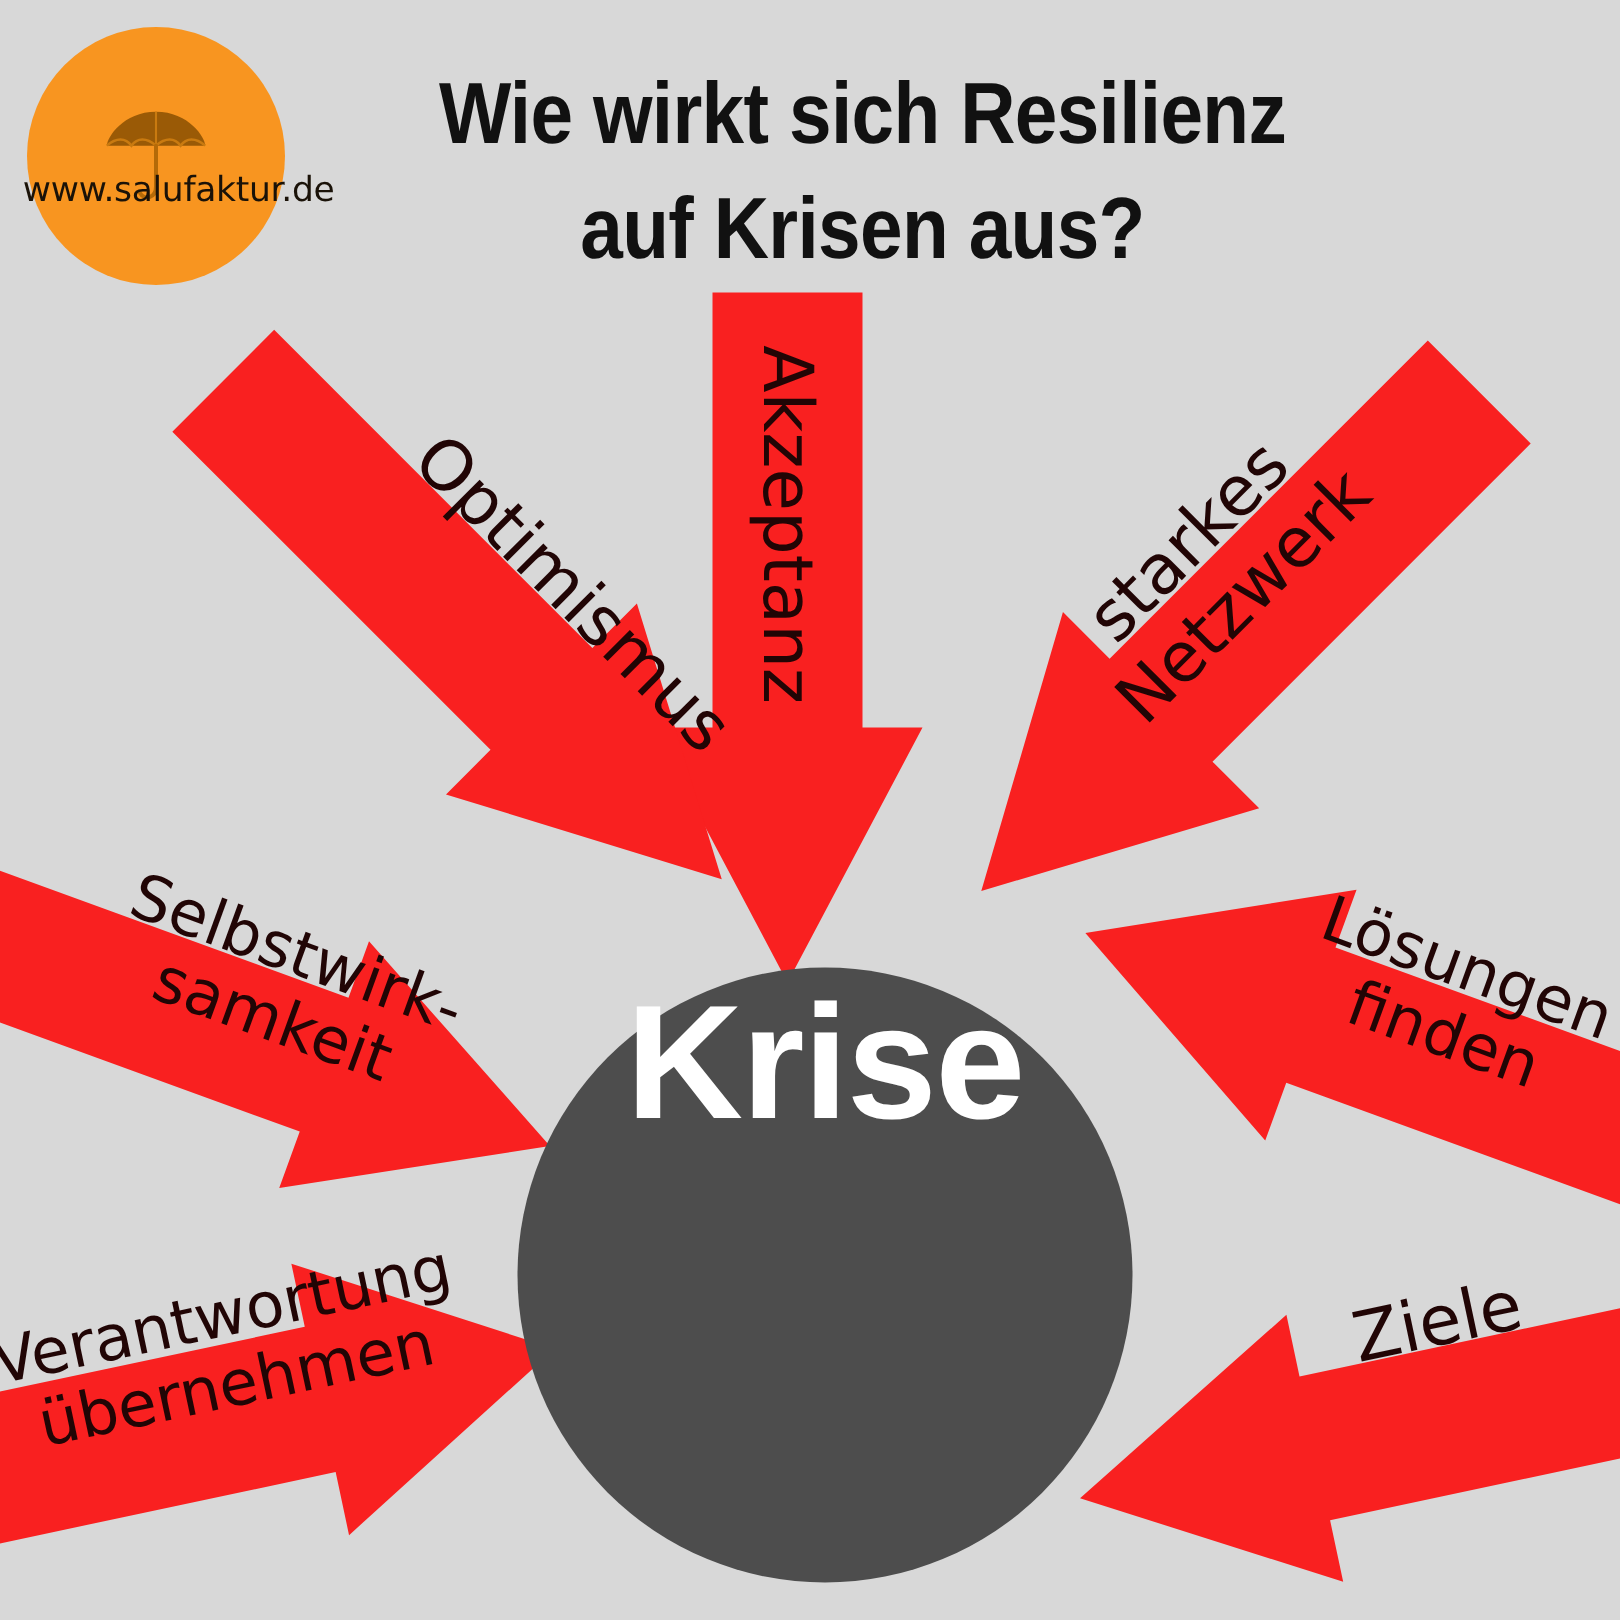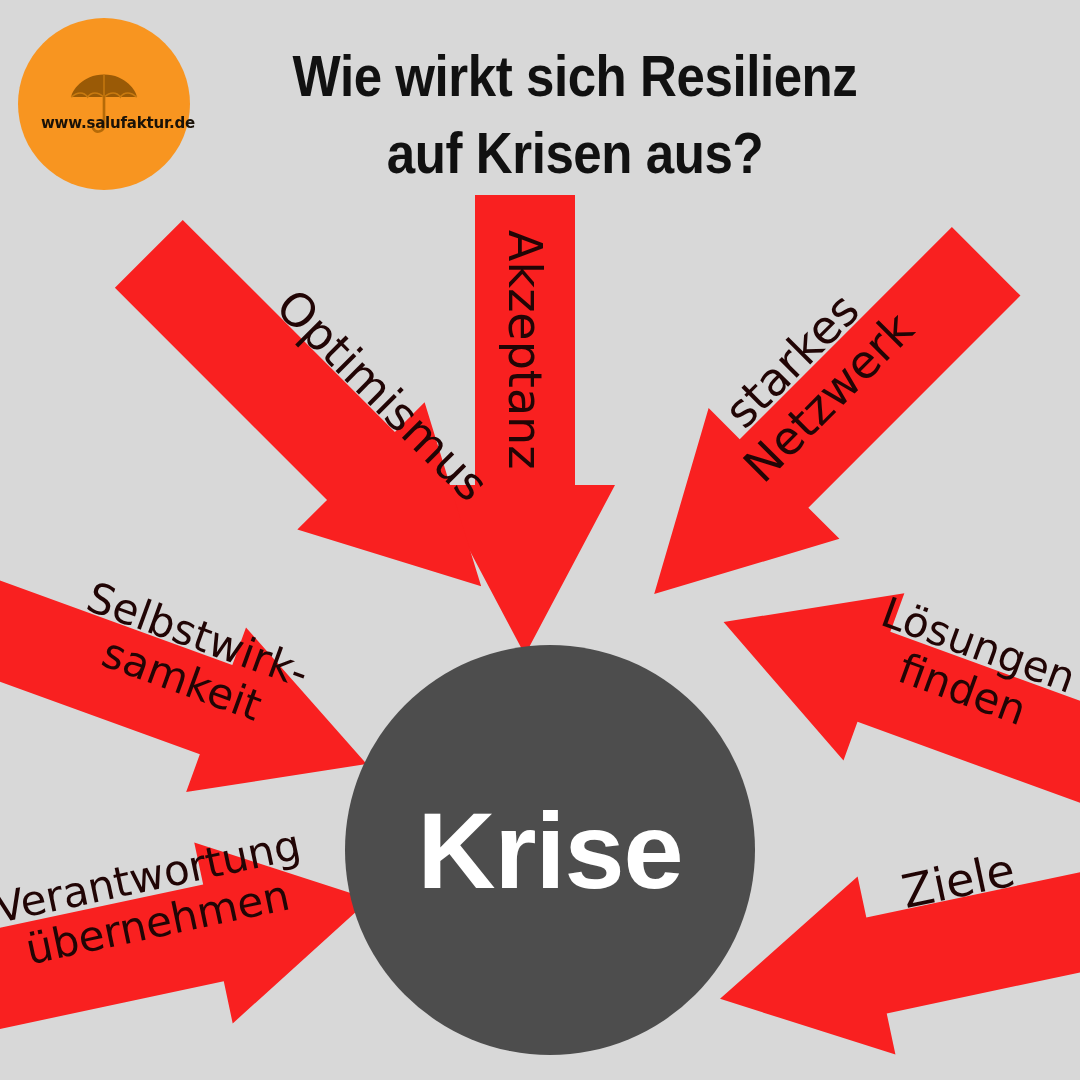--- a/index.html
+++ b/index.html
@@ -36,27 +36,26 @@
     top: 44px;
     transform: translateX(-50%);
     width: 78px;
     height: 78px;
   }
   .logo-url {
     position: absolute;
     left: -5px;
     top: 96px;
     width: 210px;
-    text-align: center;
-    font-size: 15px;
+    text-align: right;
+    font-size: 23px;
     color: #1a1208;
     letter-spacing: -0.2px;
     white-space: nowrap;
     font-family: "DejaVu Sans", sans-serif;
-    font-weight: bold;
   }
 
   
   .title {
     position: absolute;
     left: 190px;
     top: 38px;
     width: 770px;
     text-align: center;
     color: #111111;
@@ -73,21 +72,21 @@
   
   .krise-circle {
     position: absolute;
     left: 345px;
     top: 645px;
     width: 410px;
     height: 410px;
     border-radius: 50%;
     background: #4d4d4d;
     display: flex;
-    align-items: center;
+    align-items: flex-start;
     justify-content: center;
     z-index: 30;
   }
   .krise-label {
     color: #ffffff;
     font-weight: bold;
     font-size: 108px;
     letter-spacing: -1px;
     font-family: "Liberation Sans", sans-serif;
   }

